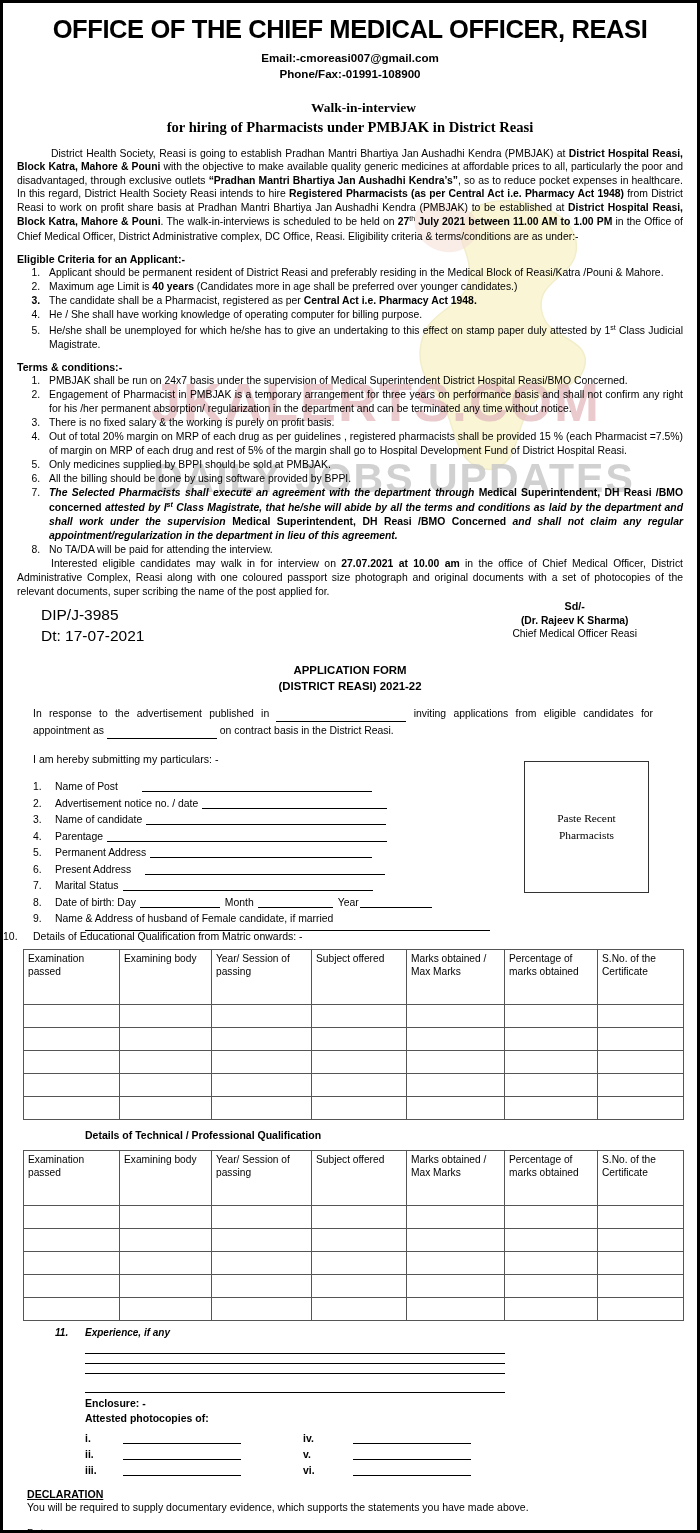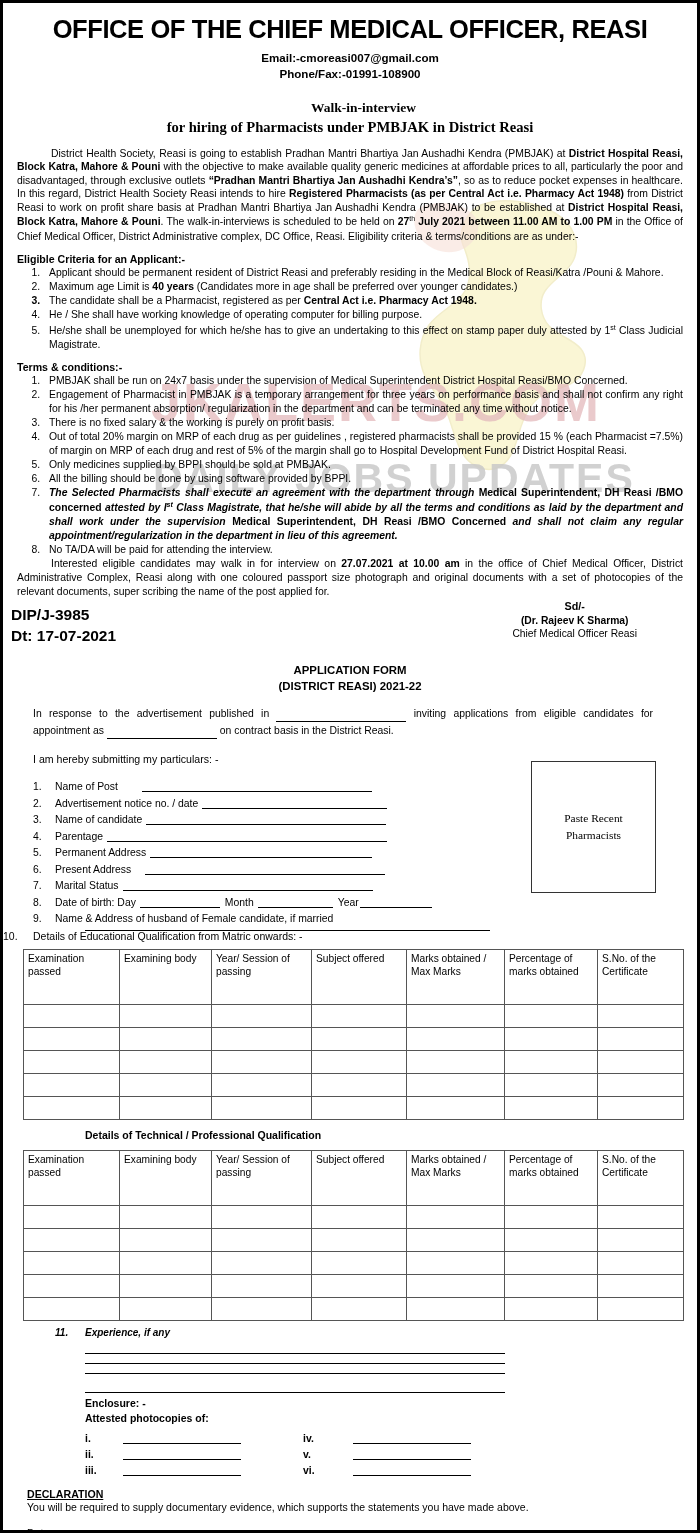--- a/index.html
+++ b/index.html
@@ -115,22 +115,22 @@
     text-align:justify;
     font-size:10.4px;
     line-height:1.31;
     margin:1px 14px 0 14px;
   }
   .closing .ind{display:inline-block;width:34px;}
 
   
   .dipwrap{position:relative;height:52px;margin-top:7px;}
   .dip{
-    position:absolute;left:8px;top:0;
-    font-size:15.5px;font-weight:bold;line-height:1.35;
+    position:absolute;left:38px;top:0;
+    font-size:15.5px;font-weight:normal;line-height:1.35;
   }
   .sd{
     position:absolute;right:60px;top:-6px;
     text-align:center;font-size:10.3px;line-height:1.33;font-weight:bold;
   }
   .sd .sdm{font-size:10.8px;}
   .sd .sdn{font-weight:bold;}
   .sd .sdr{font-weight:normal;}
 
   .appform{
@@ -154,21 +154,21 @@
 
   
   .partwrap{position:relative;margin-top:14px;height:168px;}
   .part-head{font-size:10.6px;margin-left:30px;}
   .plist{margin-top:11px;font-size:10.4px;}
   .prow{display:flex;align-items:flex-end;height:16.5px;}
   .pnum{width:52px;text-align:left;padding-left:30px;box-sizing:border-box;}
   .plabel{white-space:nowrap;}
   .pline{border-bottom:1.2px solid #000;height:11px;margin-left:4px;}
   .photobox{
-    position:absolute;right:41px;top:8px;
+    position:absolute;right:48px;top:8px;
     width:123px;height:130px;
     border:1.4px solid #333;
     display:flex;align-items:center;justify-content:center;
     text-align:center;
     font-family:"Liberation Serif", serif;
     font-size:11.4px;line-height:1.5;
   }
   .longline{
     margin:5px 0 0 82px;
     width:405px;

